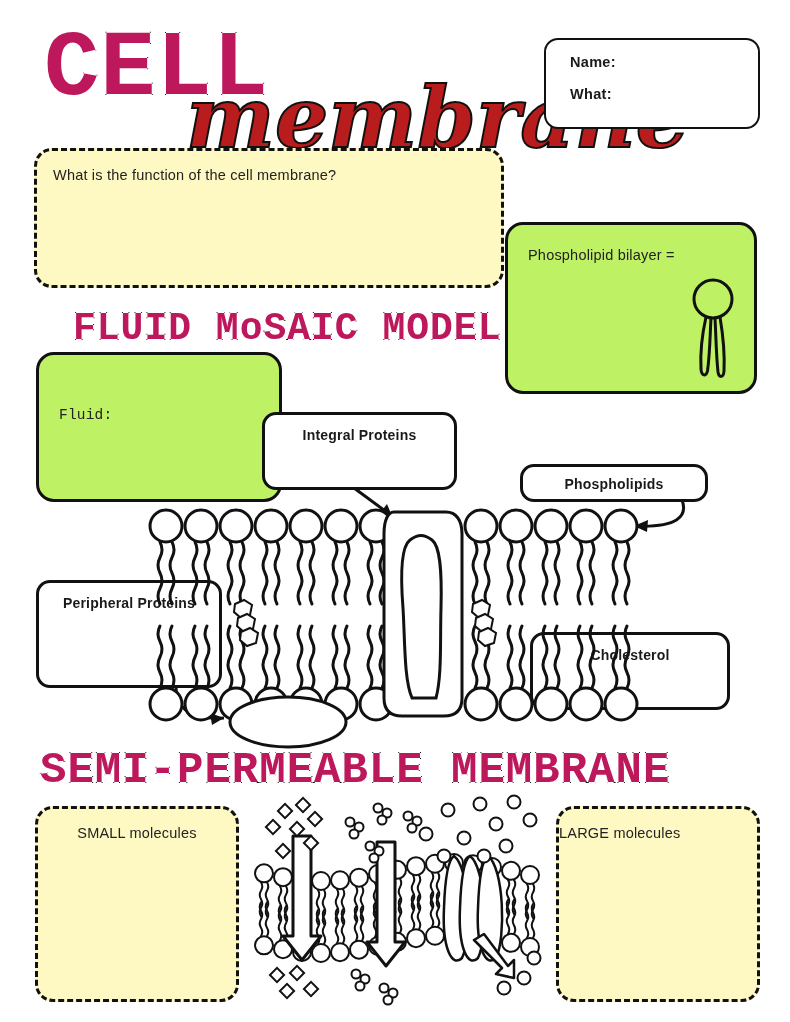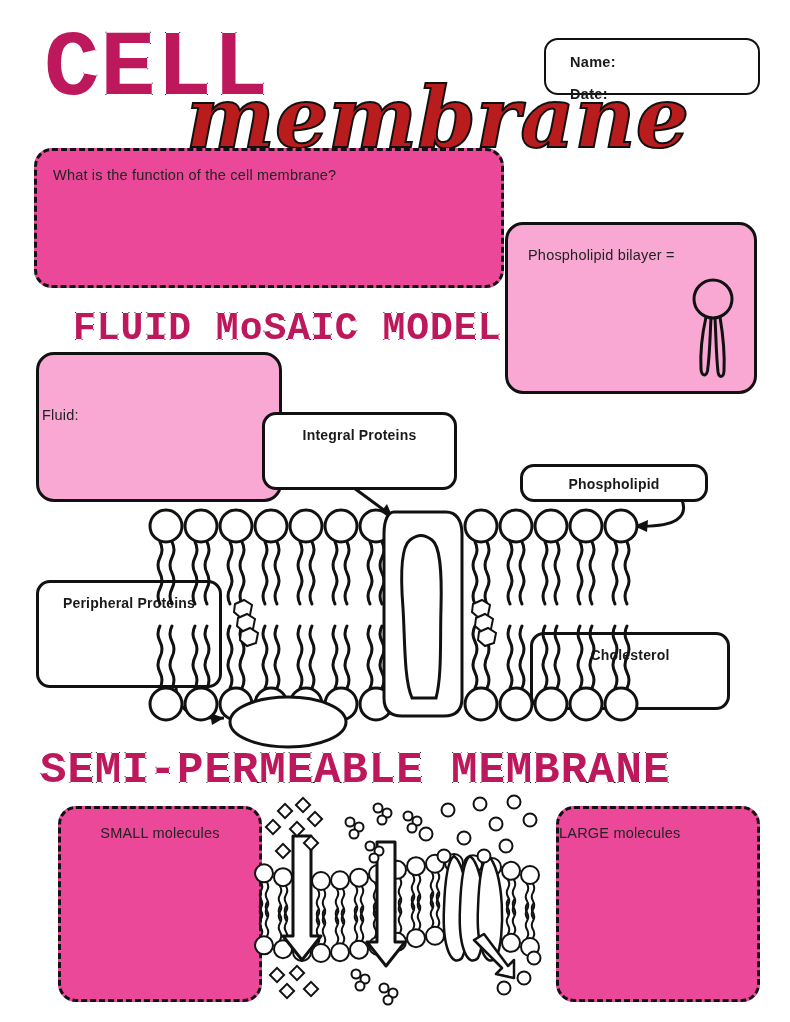--- a/index.html
+++ b/index.html
@@ -15,27 +15,27 @@
     height:1022px;
     background:#ffffff;
     overflow:hidden;
   }
   .abs{position:absolute;}
 
   
   .solid-box{
     border:3px solid #111;
     border-radius:18px;
-    background:#f9a8d4;
+    background:#bef264;
     box-sizing:border-box;
   }
   .dashed-box{
     border:3px dashed #111;
     border-radius:18px;
-    background:#ec4899;
+    background:#fef9c3;
     box-sizing:border-box;
   }
   .label-box{
     border:3px solid #111;
     border-radius:14px;
     background:#fff;
     box-sizing:border-box;
     display:flex;
     align-items:flex-start;
     justify-content:center;
@@ -97,57 +97,57 @@
 </style>
 </head>
 <body>
 
 <div id="page">
 
   <div class="abs bubble outline2" style="left:44px; top:24px; font-size:92px;">CELL</div>
 
   <div class="abs script" style="left:186px; top:76px; font-size:84px;">membrane</div>
 
-  <div class="abs" id="namedate" style="left:544px; top:38px; width:216px; height:57px;">
+  <div class="abs" id="namedate" style="left:544px; top:38px; width:216px; height:91px;">
     <div>Name:</div>
-    <div>Date:</div>
+    <div>What:</div>
   </div>
 
   <div class="abs dashed-box" style="left:34px; top:148px; width:470px; height:140px;">
     <div class="field-text" style="padding:16px 0 0 16px;">What is the function of the cell membrane?</div>
   </div>
 
 
   <div class="abs solid-box" style="left:505px; top:222px; width:252px; height:172px;">
     <div class="field-text" style="padding:22px 0 0 20px;">Phospholipid bilayer =</div>
 
     <svg class="abs" style="left:170px; top:52px;" width="70" height="108" viewBox="0 0 70 108">
       <circle class="ink" cx="35" cy="22" r="19" stroke-width="3"></circle>
       <path class="ink" d="M28 40 C24 58 22 74 23 92 C23.5 99 28 100 29.5 94 C32 76 32 58 33 41" stroke-width="3" stroke-linecap="round"></path>
       <path class="ink" d="M42 40 C45 58 47 74 46 94 C45.5 101 41 101 40 95 C38 76 38 58 37 41" stroke-width="3" stroke-linecap="round"></path>
     </svg>
   </div>
 
   <div class="abs bubble outline2" style="left:38px; top:310px; font-size:38px;margin-left:35px;">FLUID MoSAIC MODEL</div>
 
   <div class="abs solid-box" style="left:36px; top:352px; width:246px; height:150px;">
-    <div class="field-text" style="padding:52px 0 0 3px;">Fluid:</div>
+    <div class="field-text" style="padding:52px 0 0 20px;font-family:Liberation Mono, monospace;">Fluid:</div>
   </div>
 
   <div class="abs label-box" style="left:262px; top:412px; width:195px; height:78px;">
     <span>Integral Proteins</span>
   </div>
 
   <svg class="abs" style="left:352px; top:486px;" width="60" height="40" viewBox="0 0 60 40">
     <path class="ink" d="M2 2 L40 30" stroke-width="3"></path>
     <path d="M40 30 L28 27 L35 18 Z" fill="#111"></path>
   </svg>
 
   <div class="abs label-box" style="left:520px; top:464px; width:188px; height:38px;">
-    <span style="padding-top:9px;">Phospholipid</span>
+    <span style="padding-top:9px;">Phospholipids</span>
   </div>
 
   <svg class="abs" style="left:612px; top:498px;" width="80" height="44" viewBox="0 0 80 44">
     <path class="ink" d="M70 2 C76 18 66 30 22 28" stroke-width="3"></path>
     <path d="M22 28 L36 22 L35 34 Z" fill="#111"></path>
   </svg>
 
   <div class="abs label-box" style="left:36px; top:580px; width:186px; height:108px;">
     <span>Peripheral Proteins</span>
   </div>
@@ -242,21 +242,21 @@
         <path d="M 91 132 l 9 -4 l 8 5 l -2 10 l -9 3 l -7 -6 z" fill="#fff" stroke="#111" stroke-width="2"></path>
         <path d="M 323 104 l 9 -4 l 8 5 l -2 10 l -9 3 l -7 -6 z" fill="#fff" stroke="#111" stroke-width="2"></path>
         <path d="M 326 118 l 9 -4 l 8 5 l -2 10 l -9 3 l -7 -6 z" fill="#fff" stroke="#111" stroke-width="2"></path>
         <path d="M 329 132 l 9 -4 l 8 5 l -2 10 l -9 3 l -7 -6 z" fill="#fff" stroke="#111" stroke-width="2"></path>
         <ellipse cx="138" cy="222" rx="58" ry="25" fill="#fff" stroke="#111" stroke-width="3"></ellipse>
       </g>
   </svg>
 
   <div class="abs bubble outline2" style="left:40px; top:748px; font-size:44px;">SEMI-PERMEABLE MEMBRANE</div>
 
-  <div class="abs dashed-box" style="left:58px; top:806px; width:204px; height:196px;">
+  <div class="abs dashed-box" style="left:35px; top:806px; width:204px; height:196px;">
     <div class="field-text" style="padding:16px 0 0 0; text-align:center;">SMALL molecules</div>
   </div>
 
   <div class="abs dashed-box" style="left:556px; top:806px; width:204px; height:196px;">
     <div class="field-text" style="padding:16px 0 0 0; text-align:left;">LARGE molecules</div>
   </div>
 
   <svg class="abs" style="left:258px; top:798px;" width="284" height="212" viewBox="0 0 284 212">
     <g id="bilayer-bottom">
         <circle cx="6" cy="75.30949425555426" r="9" fill="#fff" stroke="#111" stroke-width="2"></circle>

